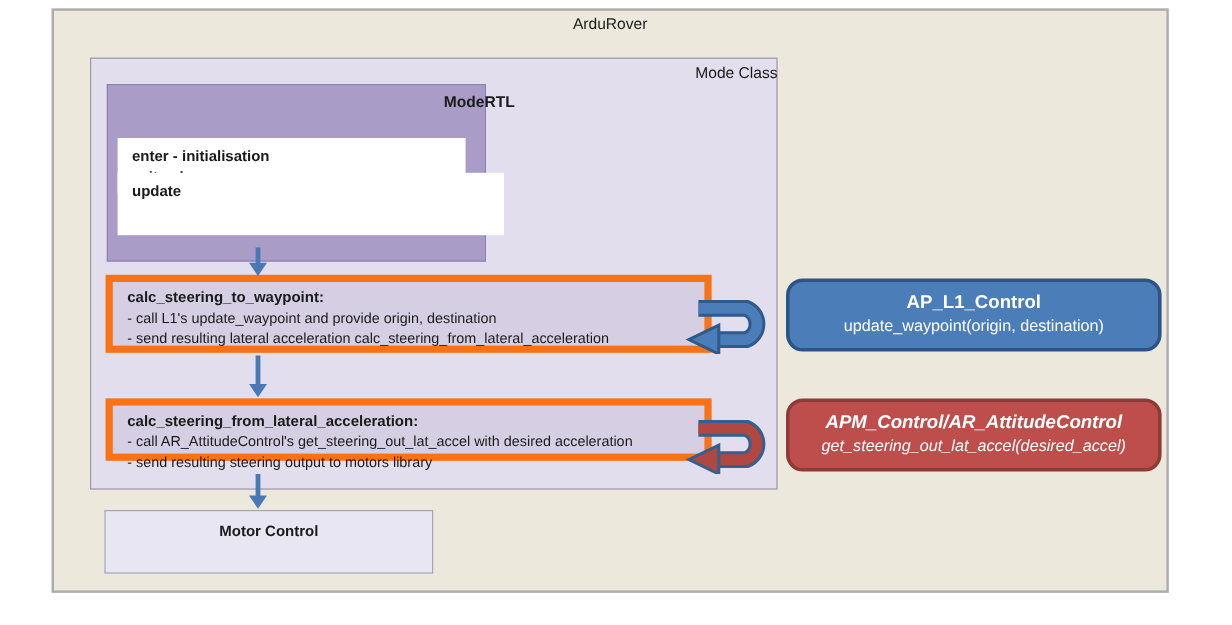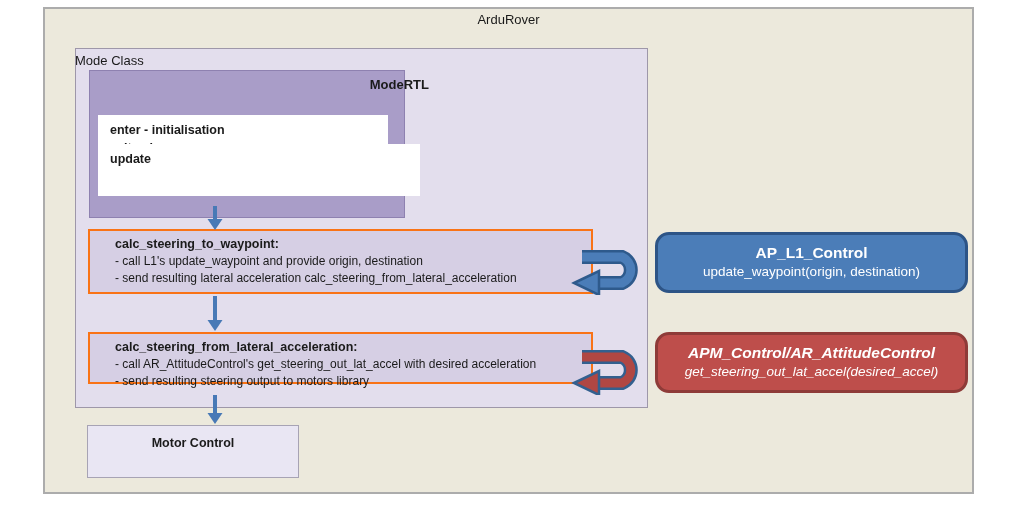--- a/index.html
+++ b/index.html
@@ -19,21 +19,21 @@
     left:43px;top:12px;width:931px;text-align:center;
     font-size:13px;
   }
 
   
   .mode-class{
     left:75px;top:48px;width:573px;height:360px;
     background:#E3DEED;border:1px solid #9E97A9;
   }
   .mode-class-title{
-    left:75px;top:53px;width:573px;text-align:left;font-size:13px;
+    left:75px;top:53px;width:573px;text-align:right;font-size:13px;
   }
 
   
   .modertl{
     left:89px;top:70px;width:316px;height:148px;
     background:#A99DC8;border:1px solid #8E81B0;
   }
   .modertl-title{
     left:89px;top:77px;width:340px;text-align:right;
     font-size:13px;font-weight:bold;
@@ -41,30 +41,30 @@
   .white-box{
     background:#ffffff;font-size:12.5px;font-weight:bold;line-height:18px;
     padding:6px 0 0 12px;
   }
   .white-box-a{left:98px;top:99px;width:290px;height:46px;margin-top:16px;}
   .white-box-b{left:98px;top:144px;width:322px;height:52px;}
   .indent{padding-left:7px;}
 
   
   .calc-box{
-    background:#D6CFE4;border:2px solid #f97316;
-    font-size:12px;line-height:17px;padding:5px 0 0 25px;white-space:nowrap;
+    background:#D6CFE4;border:6px solid #f97316;
+    font-size:12px;line-height:17px;padding:5px 0 0 12px;white-space:nowrap;
   }
   .calc-box .hd{font-weight:bold;font-size:12.5px;}
   .calc-box-1{left:88px;top:229px;width:505px;height:65px;}
   .calc-box-2{left:88px;top:332px;width:505px;height:52px;}
 
   
   .motor-box{
-    left:87px;top:425px;width:212px;height:53px;
+    left:87px;top:425px;width:274px;height:53px;
     background:#E9E6F3;border:1px solid #A7A3B4;
     text-align:center;font-size:12.5px;font-weight:bold;line-height:18px;
     padding-top:8px;
   }
 
   
   .lib-box{
     width:313px;height:61px;border-radius:14px;color:#ffffff;
     text-align:center;padding-top:8px;
   }

